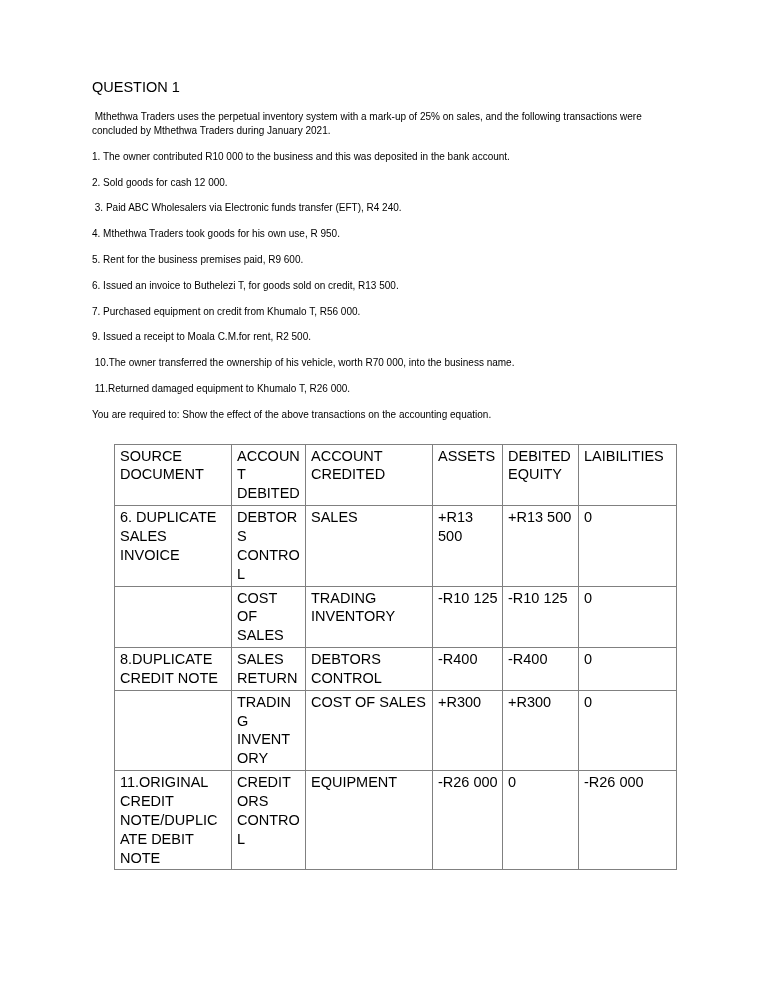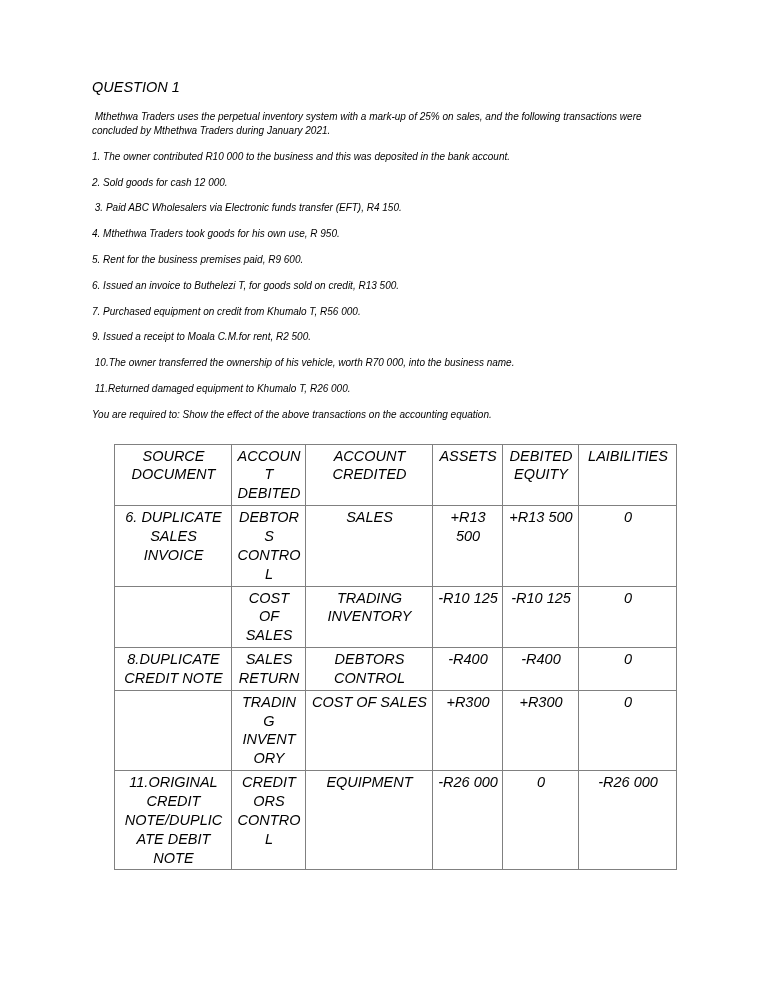--- a/index.html
+++ b/index.html
@@ -15,21 +15,20 @@
     color: #000000;
     -webkit-font-smoothing: antialiased;
   }
   .page {
     position: relative;
     width: 768px;
     height: 865px;
     background: #ffffff;
     box-sizing: border-box;
     padding: 78px 92px 0 92px;
-    font-style: italic;
   }
   .doc-body {
     width: 584px;
   }
   .q-title {
     font-size: 14.5px;
     line-height: 1.33;
     margin: 0 0 13px 0;
     white-space: pre-wrap;
   }
@@ -51,21 +50,21 @@
     border-collapse: collapse;
     width: 562px;
     table-layout: fixed;
     font-size: 14.5px;
     line-height: 1.3;
   }
   table.eq-table td,
   table.eq-table th {
     border: 1px solid #808080;
     vertical-align: top;
-    text-align: center;
+    text-align: left;
     font-weight: normal;
     padding: 2px 4px 2px 5px;
     word-wrap: break-word;
     overflow-wrap: break-word;
     hyphens: none;
   }
   col.c-source   { width: 117px; }
   col.c-debited  { width: 74px;  }
   col.c-credited { width: 127px; }
   col.c-assets   { width: 70px;  }
@@ -85,21 +84,21 @@
 
 <div class="page">
   <div class="doc-body">
 
     <p class="q-title">QUESTION 1</p>
 
     <p class="para"> Mthethwa Traders uses the perpetual inventory system with a mark-up of 25% on sales, and the following transactions were concluded by Mthethwa Traders during January 2021.</p>
 
     <p class="para">1. The owner contributed R10 000 to the business and this was deposited in the bank account.</p>
     <p class="para">2. Sold goods for cash 12 000.</p>
-    <p class="para"> 3. Paid ABC Wholesalers via Electronic funds transfer (EFT), R4 150.</p>
+    <p class="para"> 3. Paid ABC Wholesalers via Electronic funds transfer (EFT), R4 240.</p>
     <p class="para">4. Mthethwa Traders took goods for his own use, R 950.</p>
     <p class="para">5. Rent for the business premises paid, R9 600.</p>
     <p class="para">6. Issued an invoice to Buthelezi T, for goods sold on credit, R13 500.</p>
     <p class="para">7. Purchased equipment on credit from Khumalo T, R56 000.</p>
     <p class="para">9. Issued a receipt to Moala C.M.for rent, R2 500.</p>
     <p class="para"> 10.The owner transferred the ownership of his vehicle, worth R70 000, into the business name.</p>
     <p class="para"> 11.Returned damaged equipment to Khumalo T, R26 000.</p>
 
     <p class="para">You are required to: Show the effect of the above transactions on the accounting equation.</p>
 

